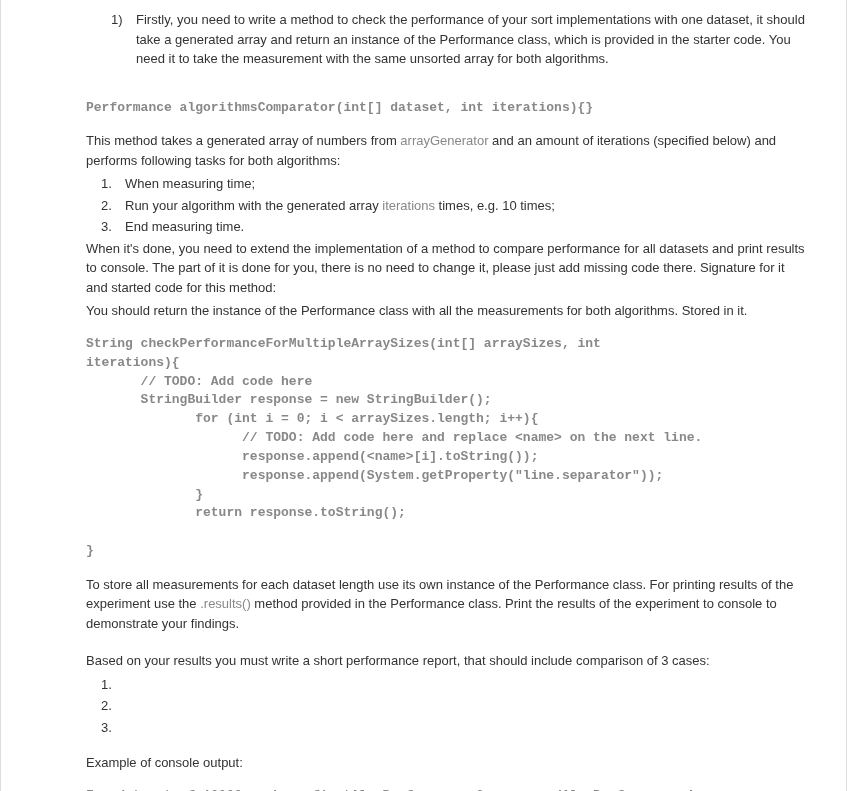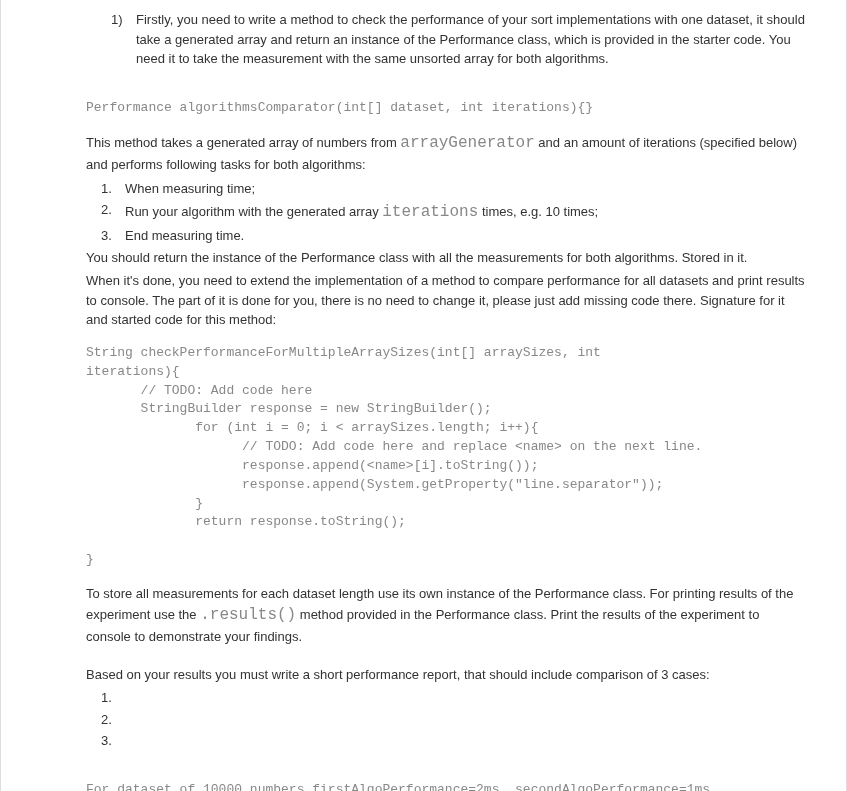--- a/index.html
+++ b/index.html
@@ -25,32 +25,33 @@
     .numbered-item {
       display: flex;
       align-items: flex-start;
       margin-bottom: 2px;
     }
     .numbered-item .num {
       min-width: 20px;
       margin-right: 5px;
     }
     .code {
-      font-family: Liberation Mono, monospace;
+      font-family: Liberation Sans, sans-serif;
       color: #888;
-      font-size: 16px;
+      font-size: 13px;
     }
     .code-block {
       font-family: "Courier New", Courier, monospace;
       color: #888;
       font-size: 13px;
       white-space: pre;
       padding-left: 45px;
       margin: 14px 0;
       line-height: 1.45;
+      font-weight: bold;
     }
     p {
       margin: 0 0 4px 0;
       padding-left: 45px;
     }
     .section-gap {
       height: 14px;
     }
     .ol-inner {
       padding-left: 60px;
@@ -90,22 +91,22 @@
       <span>
         <span>Run your algorithm with the generated array </span><span class="code">iterations</span><span> times, e.g. 10 times;</span>
       </span>
     </div>
     <div class="numbered-item">
       <span class="num">3.</span>
       <span>End measuring time.</span>
     </div>
   </div>
 
+  <p>When it's done, you need to extend the implementation of a method to compare performance for all datasets and print results to console. The part of it is done for you, there is no need to change it, please just add missing code there. Signature for it and started code for this method:</p>
   <p>You should return the instance of the Performance class with all the measurements for both algorithms. Stored in it.</p>
-  <p>When it's done, you need to extend the implementation of a method to compare performance for all datasets and print results to console. The part of it is done for you, there is no need to change it, please just add missing code there. Signature for it and started code for this method:</p>
 
   <div class="code-block">String checkPerformanceForMultipleArraySizes(int[] arraySizes, int
 iterations){
        // TODO: Add code here
        StringBuilder response = new StringBuilder();
               for (int i = 0; i &lt; arraySizes.length; i++){
                     // TODO: Add code here and replace &lt;name&gt; on the next line.
                     response.append(&lt;name&gt;[i].toString());
                     response.append(System.getProperty("line.separator"));
               }
@@ -128,17 +129,18 @@
     <div class="numbered-item">
       <span class="num">2.</span>
     </div>
     <div class="numbered-item">
       <span class="num">3.</span>
     </div>
   </div>
 
   <div class="section-gap"></div>
 
+  <p>Example of console output:</p>
   <div class="code-block">For dataset of 10000 numbers firstAlgoPerformance=2ms, secondAlgoPerformance=1ms
 For dataset of 100000 numbers firstAlgoPerformance=13ms, secondAlgoPerformance=8ms
 For dataset of 1000000 numbers firstAlgoPerformance=79ms, secondAlgoPerformance=72ms</div>
 
 </div>
 
 </body></html>

